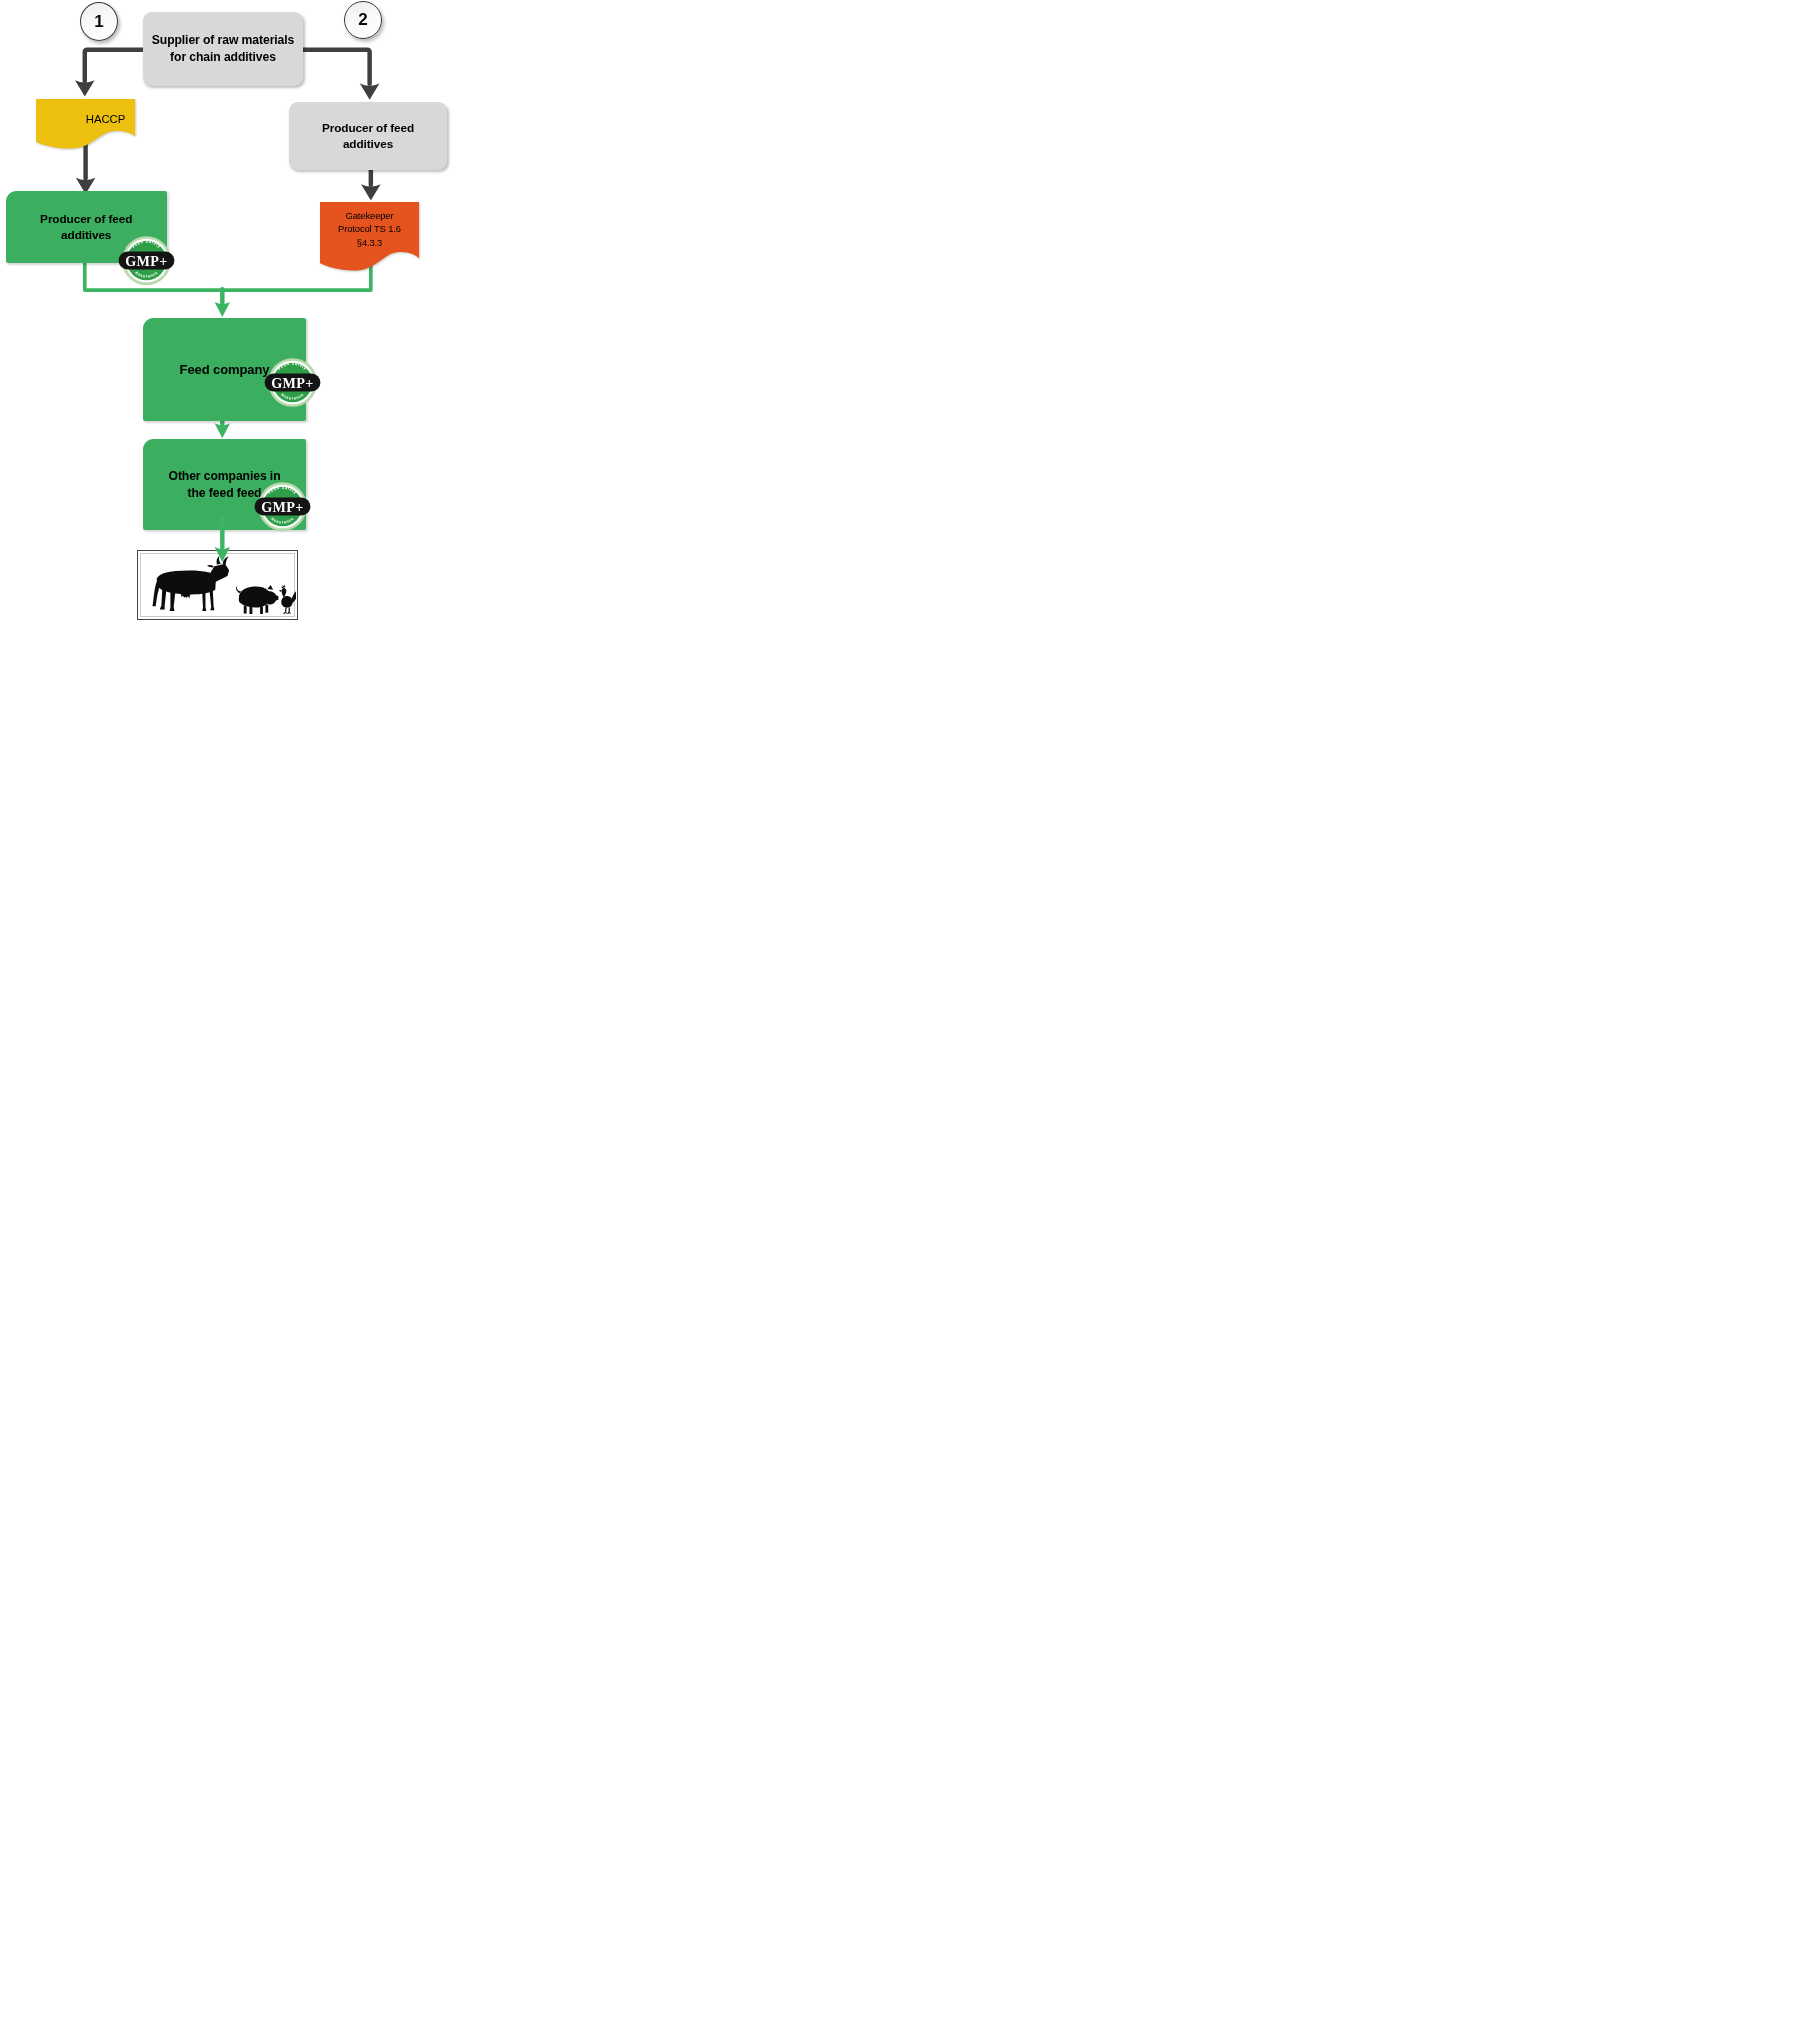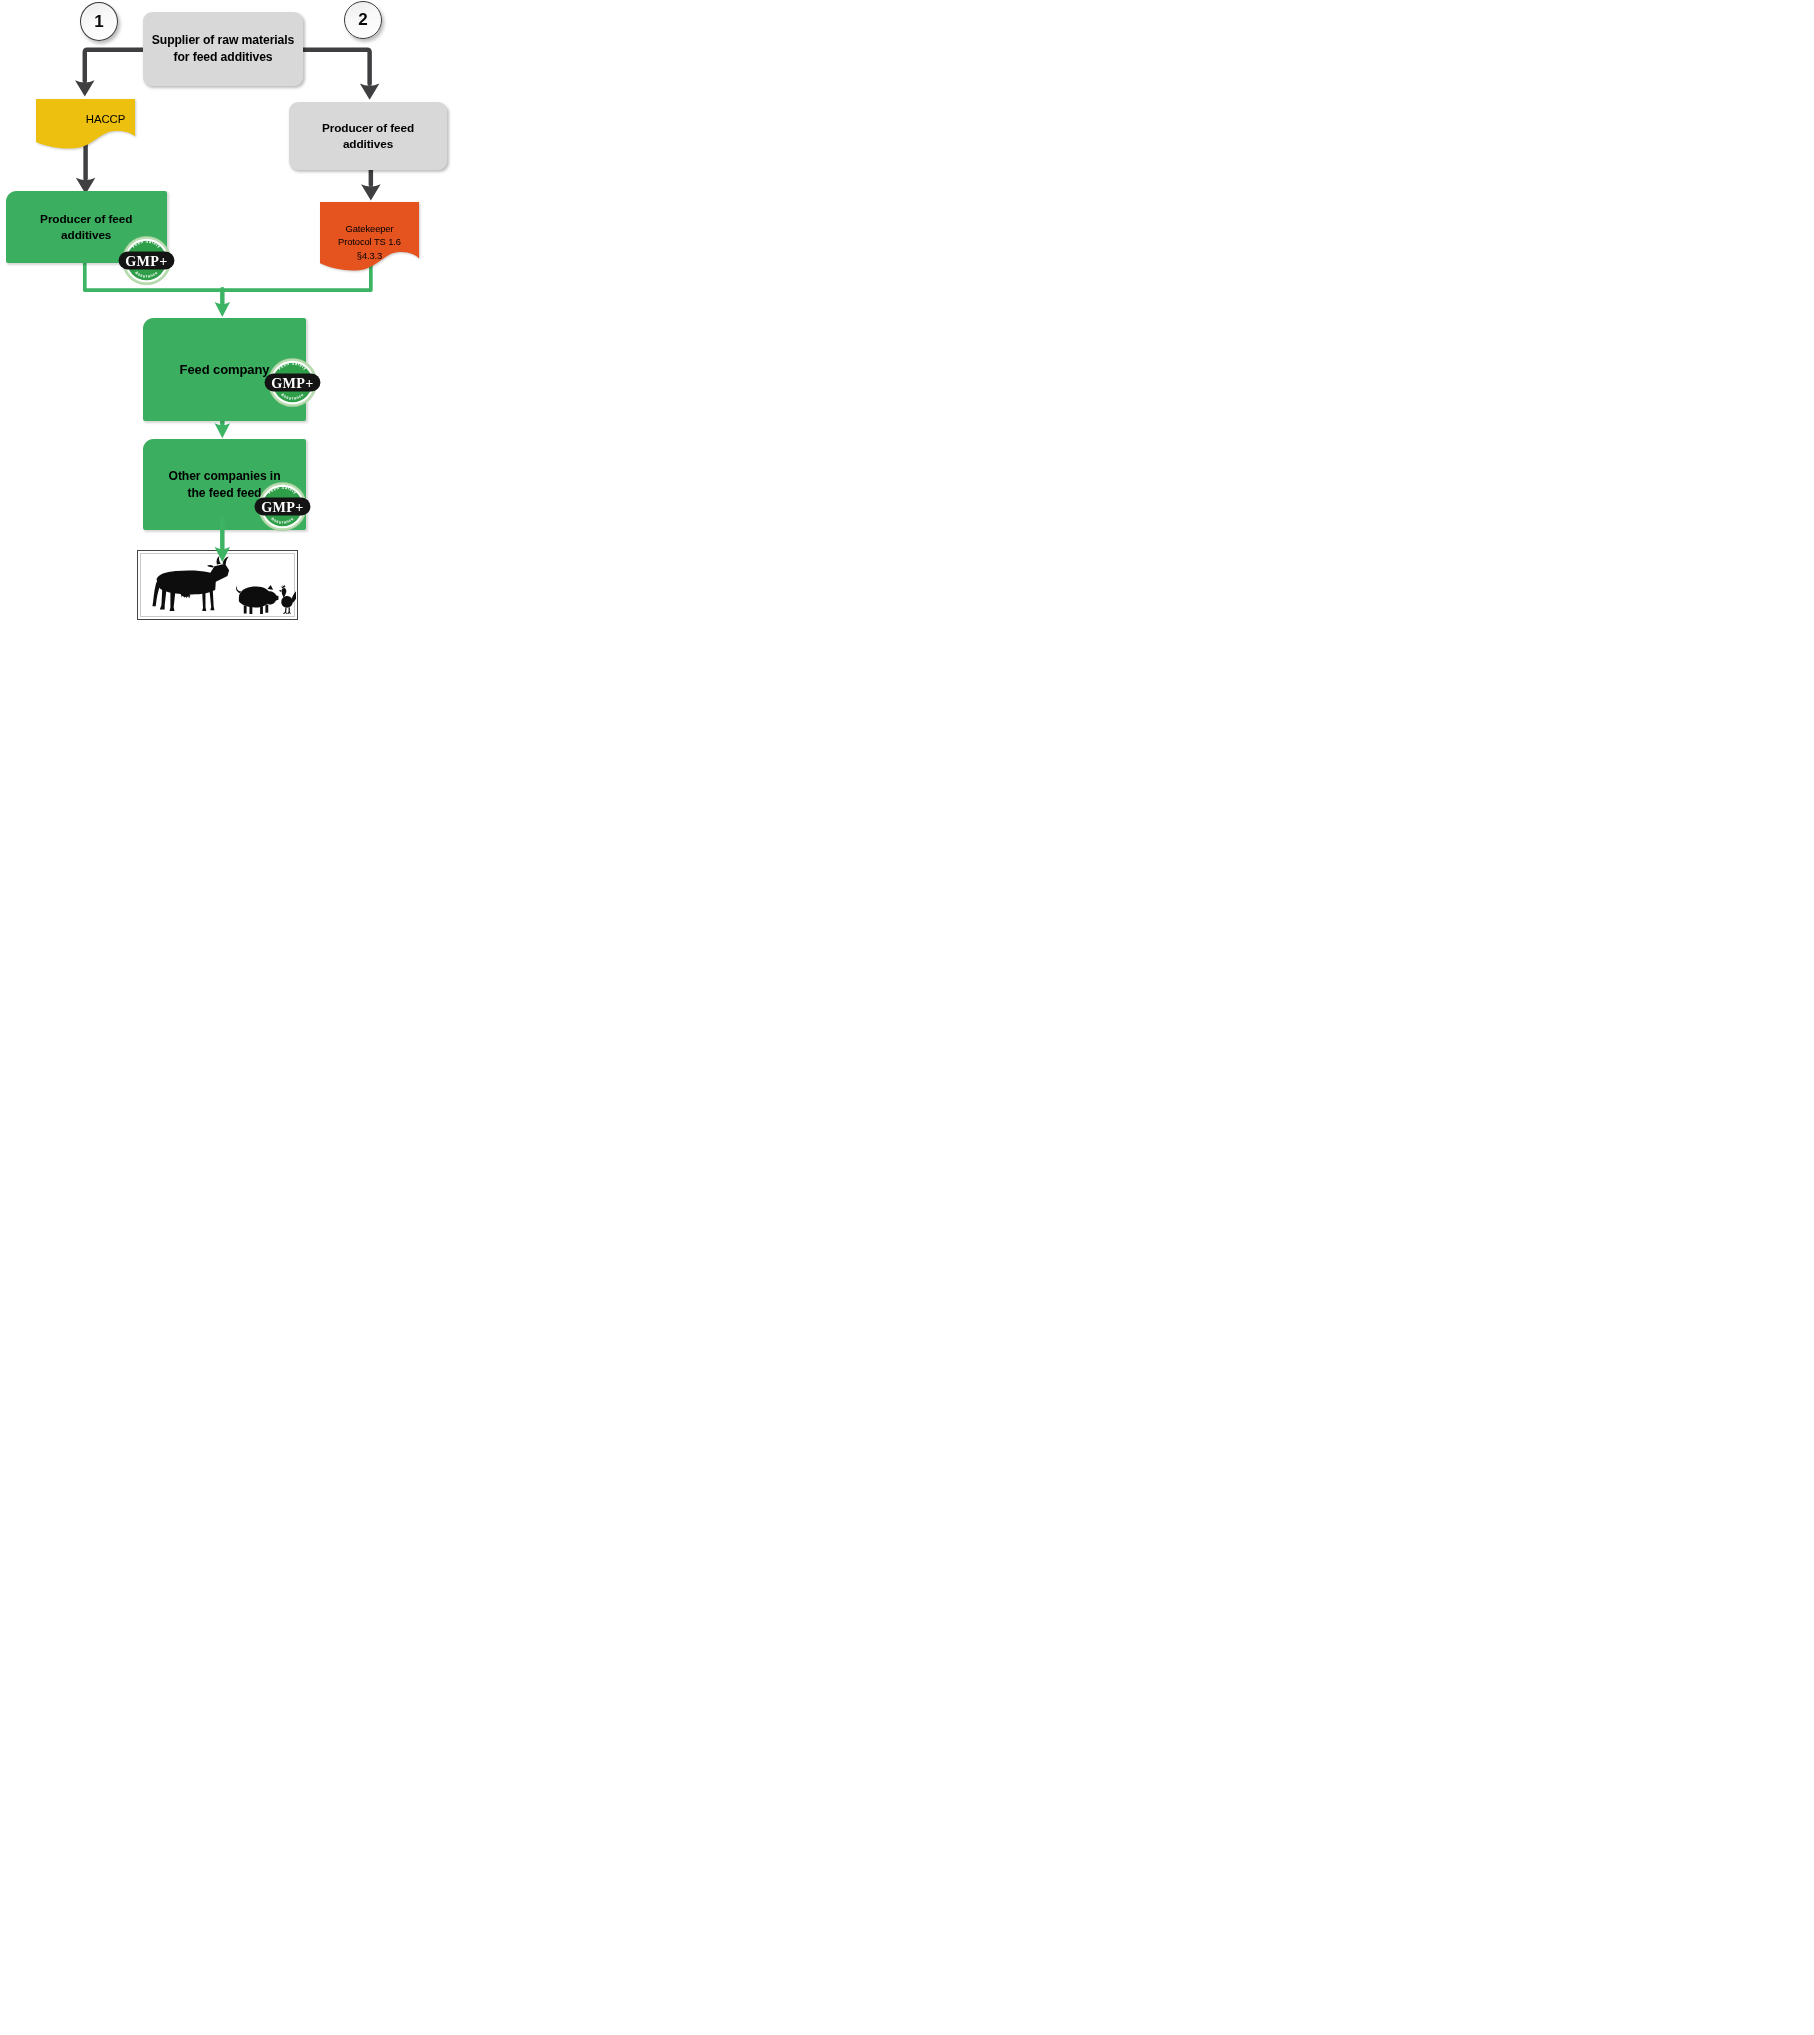--- a/index.html
+++ b/index.html
@@ -61,39 +61,39 @@
 
   <div class="circle" style="left:80px;top:2.4px;width:36px;height:37px;">
     <span>1</span>
   </div>
   <div class="circle" style="left:344px;top:1.2px;width:36px;height:36px;">
     <span>2</span>
   </div>
 
   <div class="box gray" style="left:143px;top:11.8px;width:160px;height:74px;font-size:12.2px;">
     <div class="ln">Supplier of raw materials</div>
-    <div class="ln">for feed additives</div>
+    <div class="ln">for chain additives</div>
   </div>
 
   <div class="box gray" style="left:289px;top:102px;width:158px;height:68px;font-size:11.8px;">
     <div class="ln">Producer of feed</div>
     <div class="ln">additives</div>
   </div>
 
   <svg class="doc-svg" style="left:36px;top:99px;" width="99" height="57" viewBox="0 0 244 140">
     <path d="M0 0 H244 V92 C236 84 216 76 190 79 C160 82 145 108 112 118 C80 127 32 120 0 106 Z" fill="#edc00f"></path>
   </svg>
   <div class="wave-label" style="left:36px;top:99px;width:99px;height:39px;font-size:11.4px;padding-left:20px;">
     <div class="ln">HACCP</div>
   </div>
 
   <svg class="doc-svg" style="left:320px;top:202px;" width="99" height="71" viewBox="0 0 244 175">
     <path d="M0 0 H244 V139 C236 130 216 121 190 124 C160 128 145 155 112 165 C80 174 32 166 0 151 Z" fill="#e5531f"></path>
   </svg>
-  <div class="wave-label" style="left:320px;top:217px;width:99px;height:50px;font-size:9.4px;line-height:1.4;">
+  <div class="wave-label" style="left:320px;top:204px;width:99px;height:50px;font-size:9.4px;line-height:1.4;">
     <div>Gatekeeper</div>
     <div>Protocol TS 1.6</div>
     <div>§4.3.3</div>
   </div>
 
   <div class="box green" style="left:5.7px;top:191px;width:161px;height:72px;font-size:11.8px;">
     <div class="ln">Producer of feed</div>
     <div class="ln">additives</div>
   </div>
 

